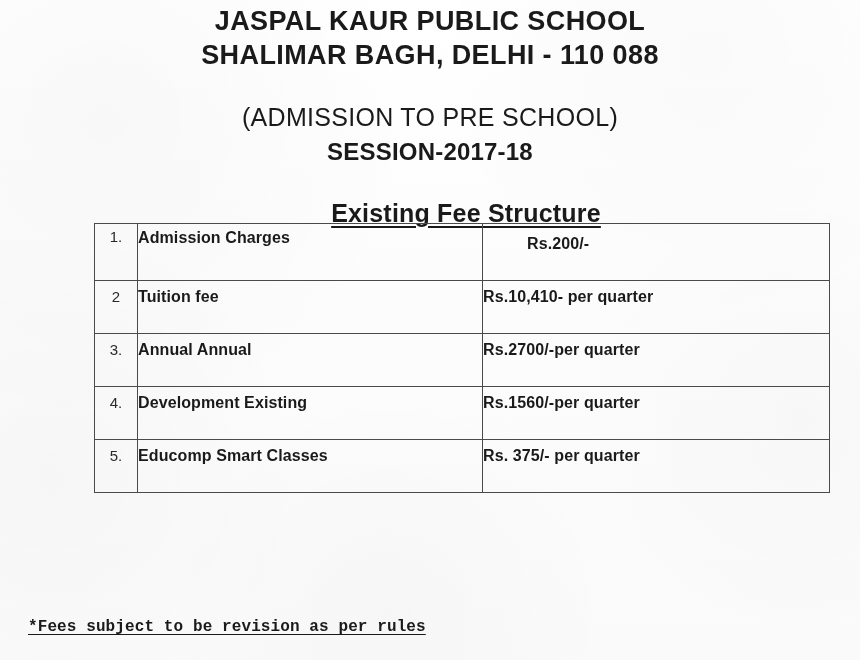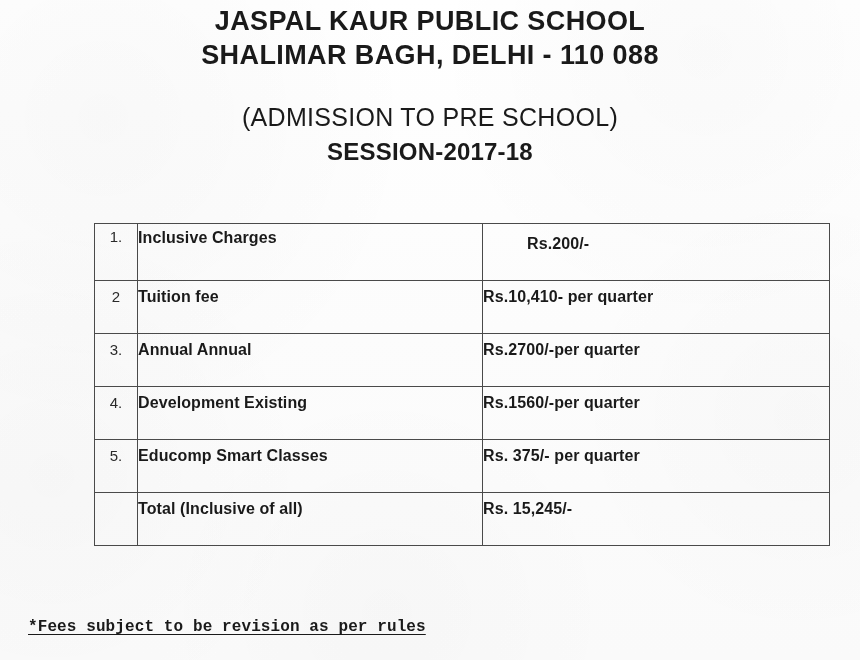--- a/index.html
+++ b/index.html
@@ -150,28 +150,31 @@
 
 <div class="page">
 
   <div class="heading">
     <div class="school-name-1">JASPAL KAUR PUBLIC SCHOOL</div>
     <div class="school-name-2">SHALIMAR BAGH, DELHI - 110 088</div>
     <div class="admission-line">(ADMISSION TO PRE SCHOOL)</div>
     <div class="session-line">SESSION-2017-18</div>
   </div>
 
+  <div class="section-title-wrap">
+    <span class="section-title">Existing Fee Structure</span>
+  </div>
 
   <div class="fee-table-wrap">
     <table class="fee-table">
       <tbody>
 
         <tr class="row-first">
           <td class="col-sno">1.</td>
-          <td class="col-particular">Inclusive Charges</td>
+          <td class="col-particular">Admission Charges</td>
           <td class="col-amount">Rs.200/-</td>
         </tr>
 
         <tr>
           <td class="col-sno">2</td>
           <td class="col-particular">Tuition fee</td>
           <td class="col-amount">Rs.10,410- per quarter</td>
         </tr>
 
         <tr>
@@ -185,25 +188,20 @@
           <td class="col-particular">Development Existing</td>
           <td class="col-amount">Rs.1560/-per quarter</td>
         </tr>
 
         <tr>
           <td class="col-sno">5.</td>
           <td class="col-particular">Educomp Smart Classes</td>
           <td class="col-amount">Rs. 375/- per quarter</td>
         </tr>
 
-        <tr>
-          <td class="col-sno"></td>
-          <td class="col-particular">Total (Inclusive of all)</td>
-          <td class="col-amount">Rs. 15,245/-</td>
-        </tr>
 
       </tbody>
     </table>
   </div>
 
   <div class="footnote-wrap">
     <span class="footnote">*Fees subject to be revision as per rules</span>
   </div>
 
 </div>

